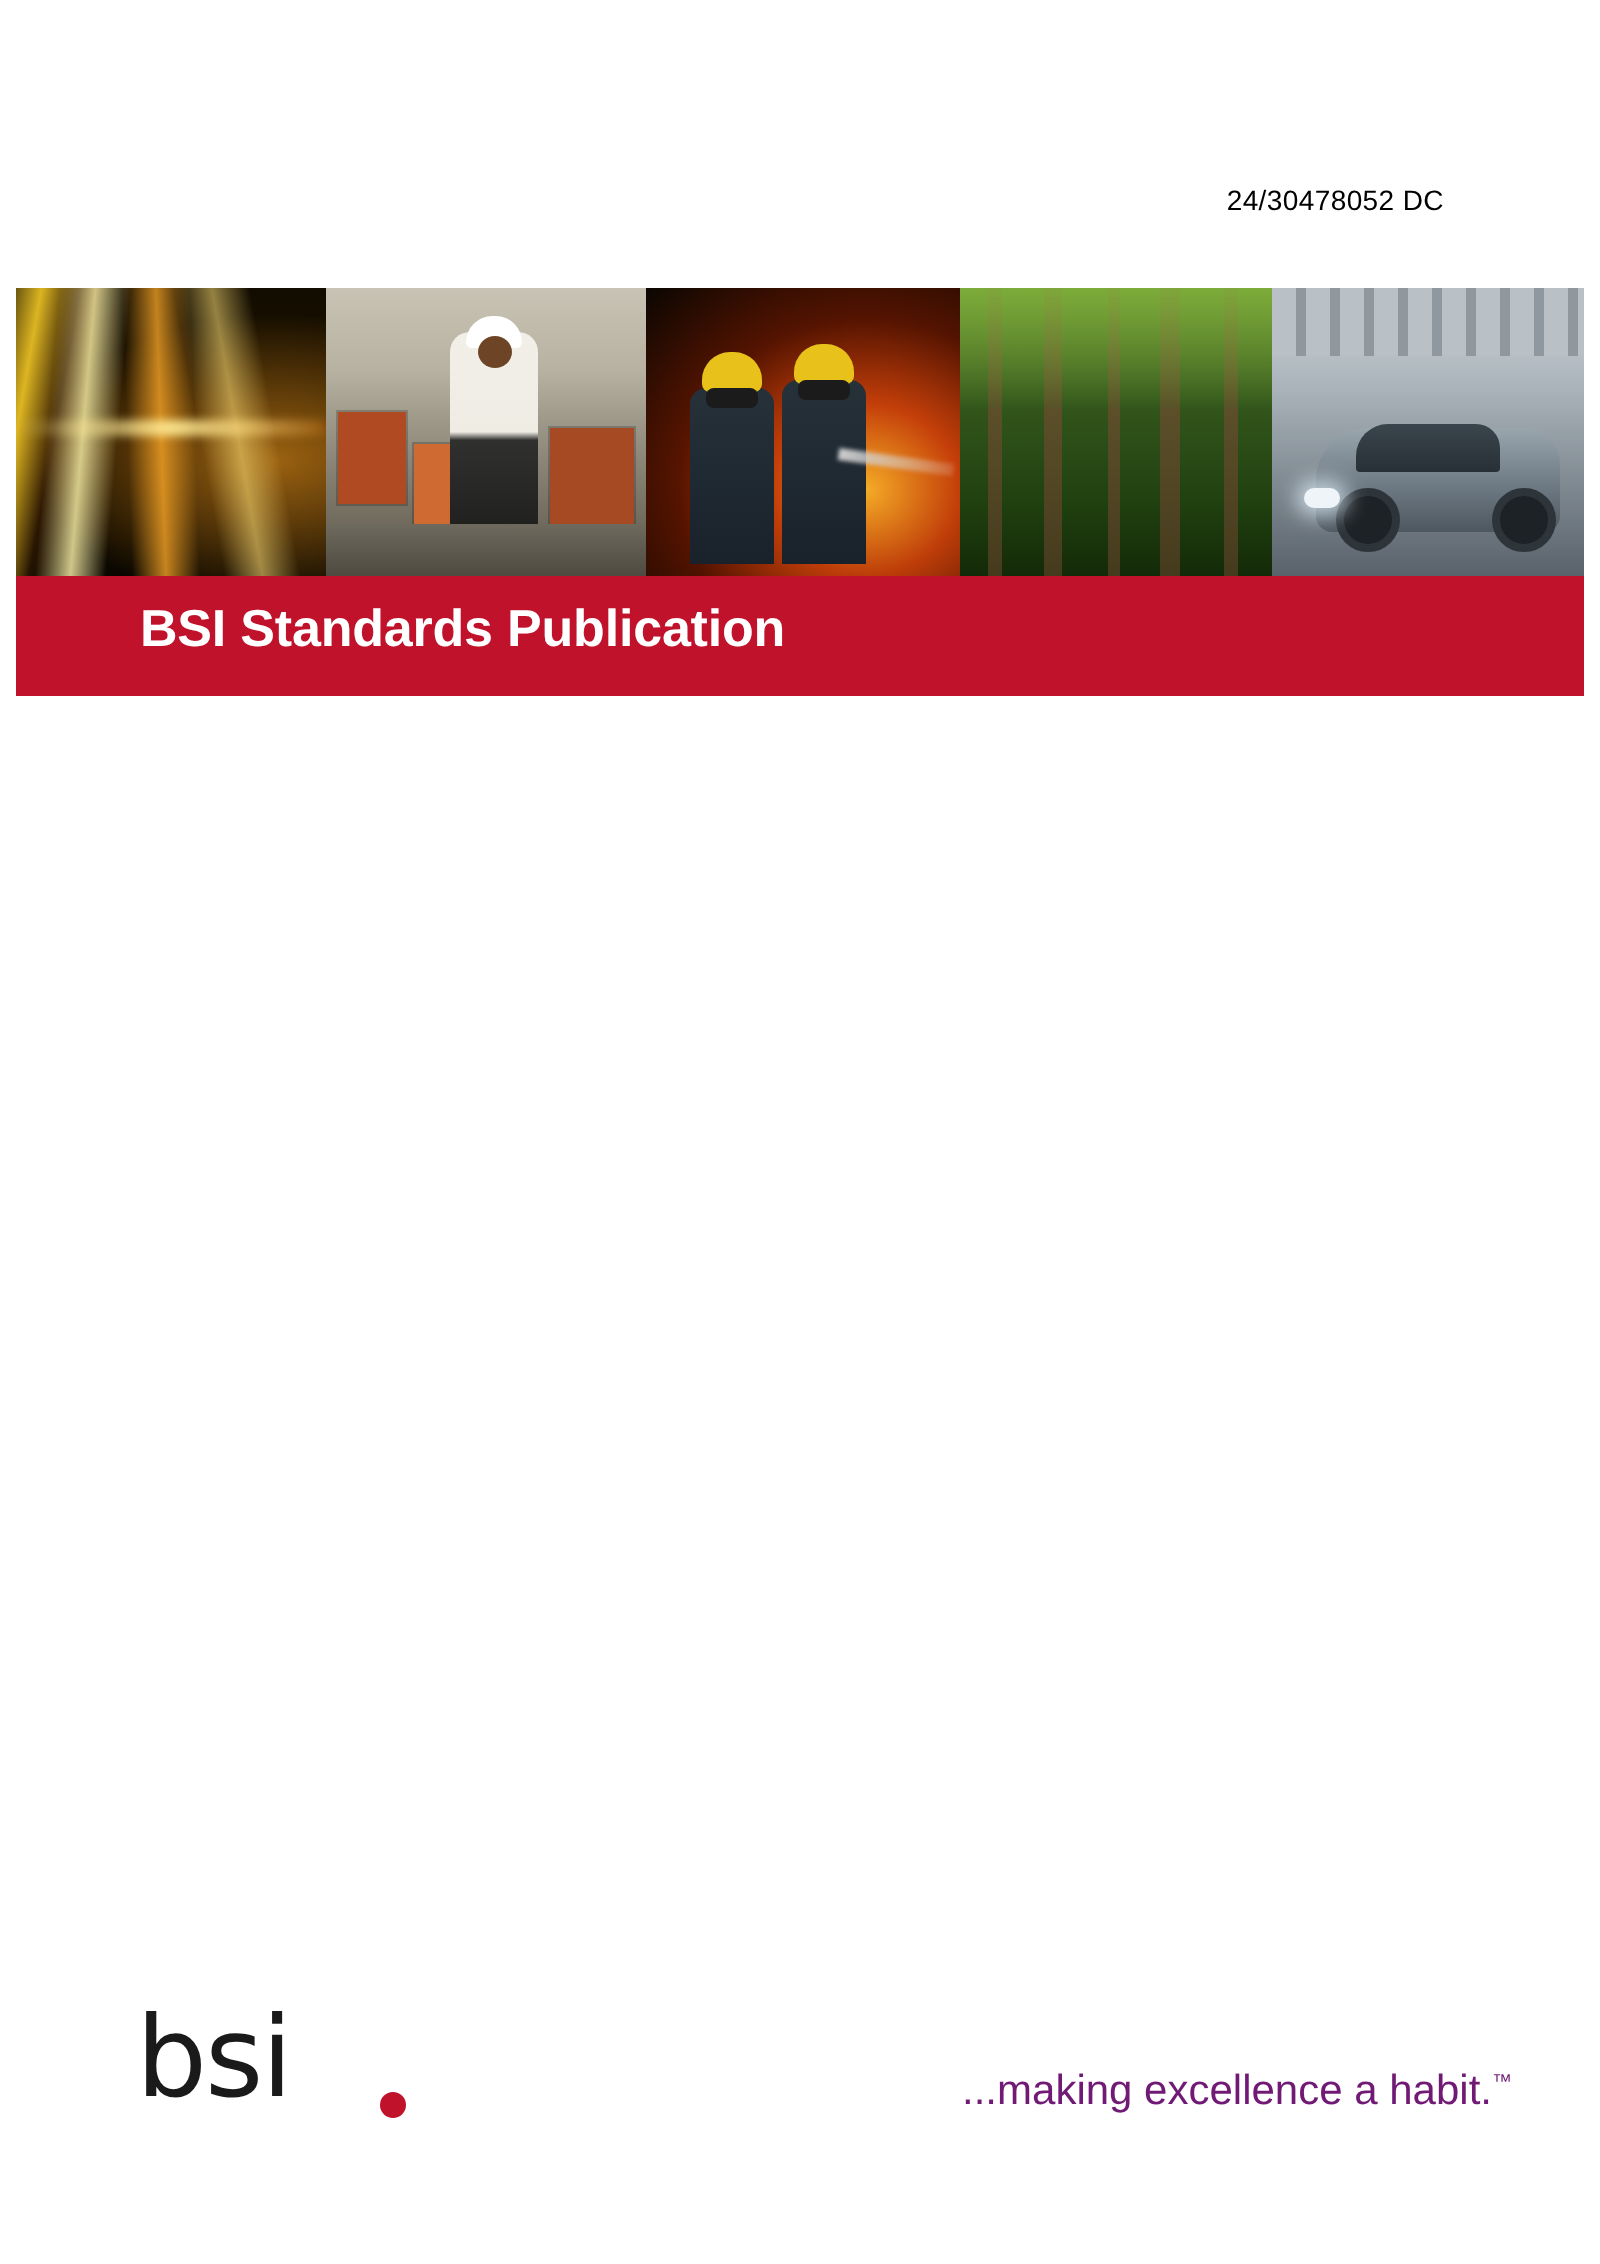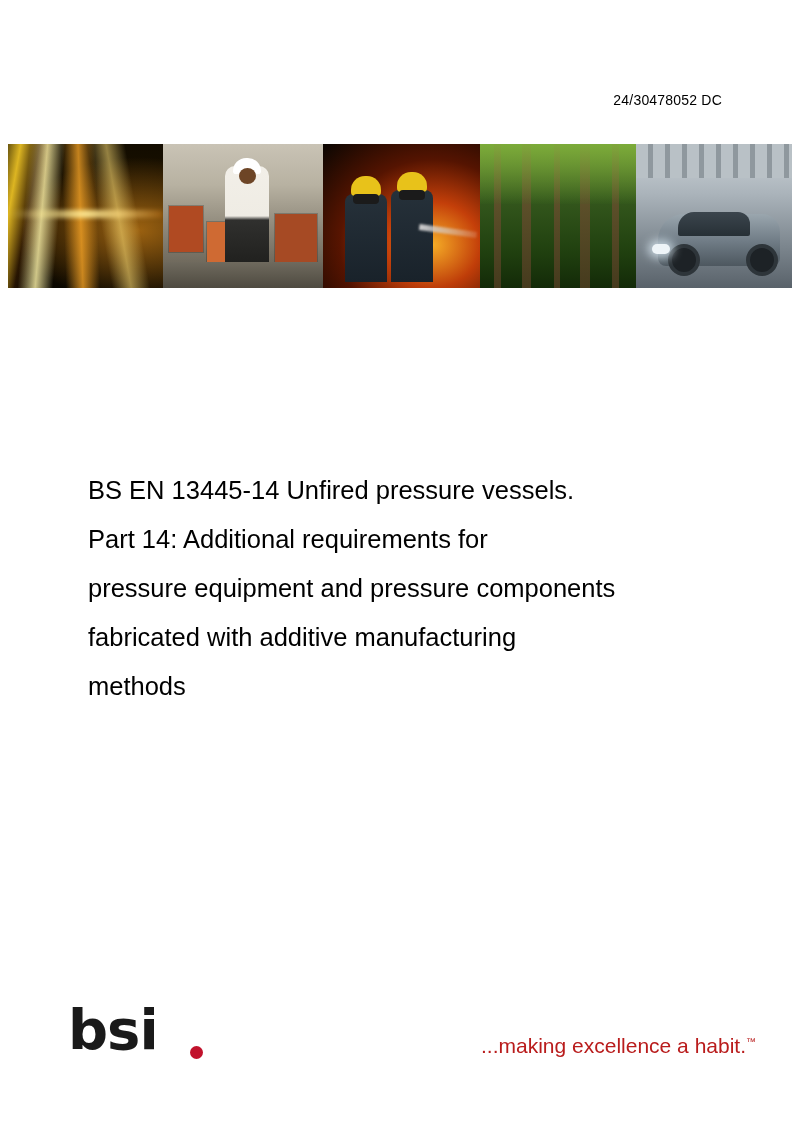--- a/index.html
+++ b/index.html
@@ -236,41 +236,41 @@
   
   .bsi-logo {
     position: absolute;
     left: 68px;
     top: 1002px;
     width: 150px;
     height: 62px;
   }
   .bsi-logo .word {
     font-size: 56px;
-    font-weight: bold;
+    font-weight: normal;
     letter-spacing: -1px;
     color: #1a1a1a;
     line-height: 56px;
     font-family: "DejaVu Sans", sans-serif;
   }
   .bsi-logo .dot {
     position: absolute;
     left: 122px;
     top: 44px;
     width: 13px;
     height: 13px;
     border-radius: 50%;
     background: #c1122c;
   }
   .tagline {
     position: absolute;
     right: 44px;
     top: 1034px;
     font-size: 21px;
-    color: #b91c1c;
+    color: #701a75;
     white-space: nowrap;
   }
   .tagline .tm {
     font-size: 10px;
     vertical-align: super;
   }
 </style>
 </head>
 <body>
 
@@ -317,30 +317,26 @@
         <div class="ceiling"></div>
         <div class="car-body"></div>
         <div class="car-win"></div>
         <div class="wheel w1"></div>
         <div class="wheel w2"></div>
         <div class="lamp"></div>
       </div>
 
     </div>
 
+    <div class="red-bar">
+      <div class="red-bar-text">BSI Standards Publication</div>
+    </div>
 
   </div>
 
-  <div class="title">
-    <div>BS EN 13445-14 Unfired pressure vessels.</div>
-    <div>Part 14: Additional requirements for</div>
-    <div>pressure equipment and pressure components</div>
-    <div>fabricated with additive manufacturing</div>
-    <div>methods</div>
-  </div>
 
   <div class="bsi-logo">
     <div class="word">bsi</div>
     <div class="dot"></div>
   </div>
 
   <div class="tagline">
     <span>...making excellence a habit.</span><span class="tm">™</span>
   </div>
 

